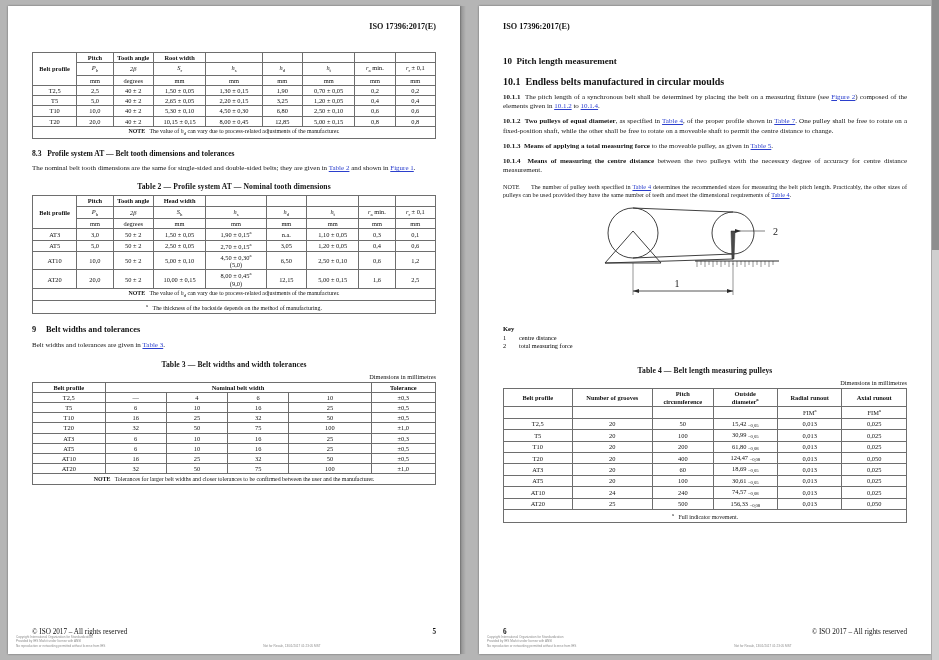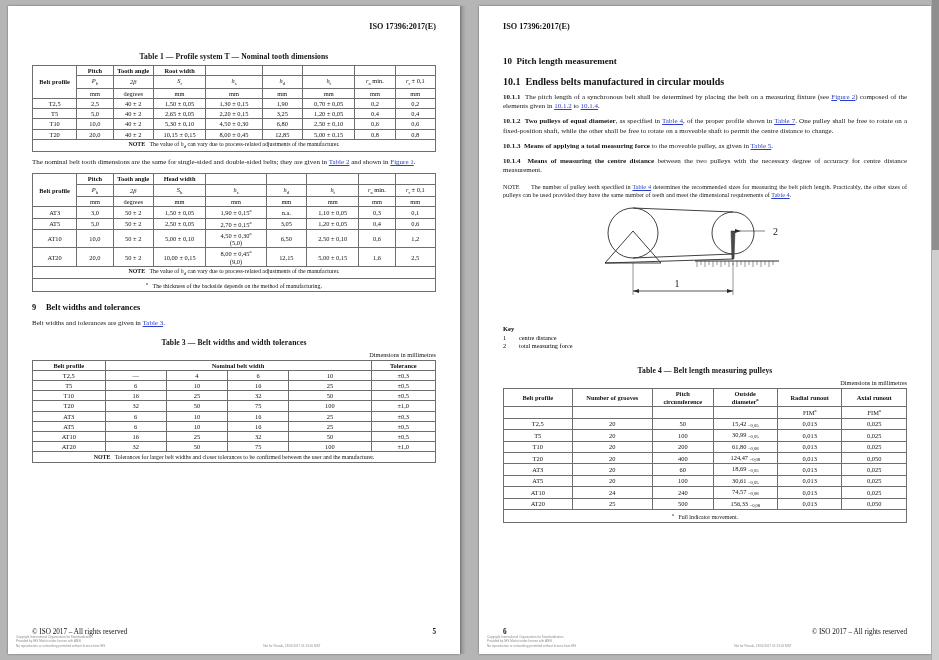--- a/index.html
+++ b/index.html
@@ -50,21 +50,20 @@
 <body>
 
 <div class="viewer">
 
   <div class="page page-left">
     <div class="inner">
       <div class="hdr hdr-right">ISO 17396:2017(E)</div>
 
       <div class="body" style="top:46px;">
 
-        <div class="tbl-title">Table 1 — Profile system T — Nominal tooth dimensions</div>
         <table class="iso tw">
           <tbody>
               <tr>
             <th rowspan="3" style="width:11%">Belt profile</th>
             <th style="width:9%">Pitch</th>
             <th style="width:10%">Tooth angle</th>
             <th style="width:13%">Root width</th>
             <th style="width:14%"></th>
             <th style="width:10%"></th>
             <th style="width:13%"></th>
@@ -134,22 +133,26 @@
             <td>5,00 ± 0,15</td>
             <td>0,8</td>
             <td>0,8</td>
           </tr>
           <tr>
             <td colspan="9" class="note"><b>NOTE</b>&nbsp;&nbsp; The value of <i>h</i><span class="sub">d</span> can vary due to process-related adjustments of the manufacturer.</td>
           </tr>
         </tbody>
           </table>
 
+        <h3 class="sec">
+          <span>8.3</span>&nbsp;&nbsp;&nbsp;<span>Profile system AT — Belt tooth dimensions and tolerances</span>
+        </h3>
         <p class="para">The nominal belt tooth dimensions are the same for single-sided and double-sided belts; they are given in <a class="xref" href="#">Table 2</a> and shown in <a class="xref" href="#">Figure 1</a>.</p>
 
+        <div class="tbl-title" style="margin-top:9px;">Table 2 — Profile system AT — Nominal tooth dimensions</div>
         <table class="iso tw">
           <tbody>
               <tr>
             <th rowspan="3" style="width:11%">Belt profile</th>
             <th style="width:9%">Pitch</th>
             <th style="width:10%">Tooth angle</th>
             <th style="width:13%">Head width</th>
             <th style="width:15%"></th>
             <th style="width:10%"></th>
             <th style="width:13%"></th>

